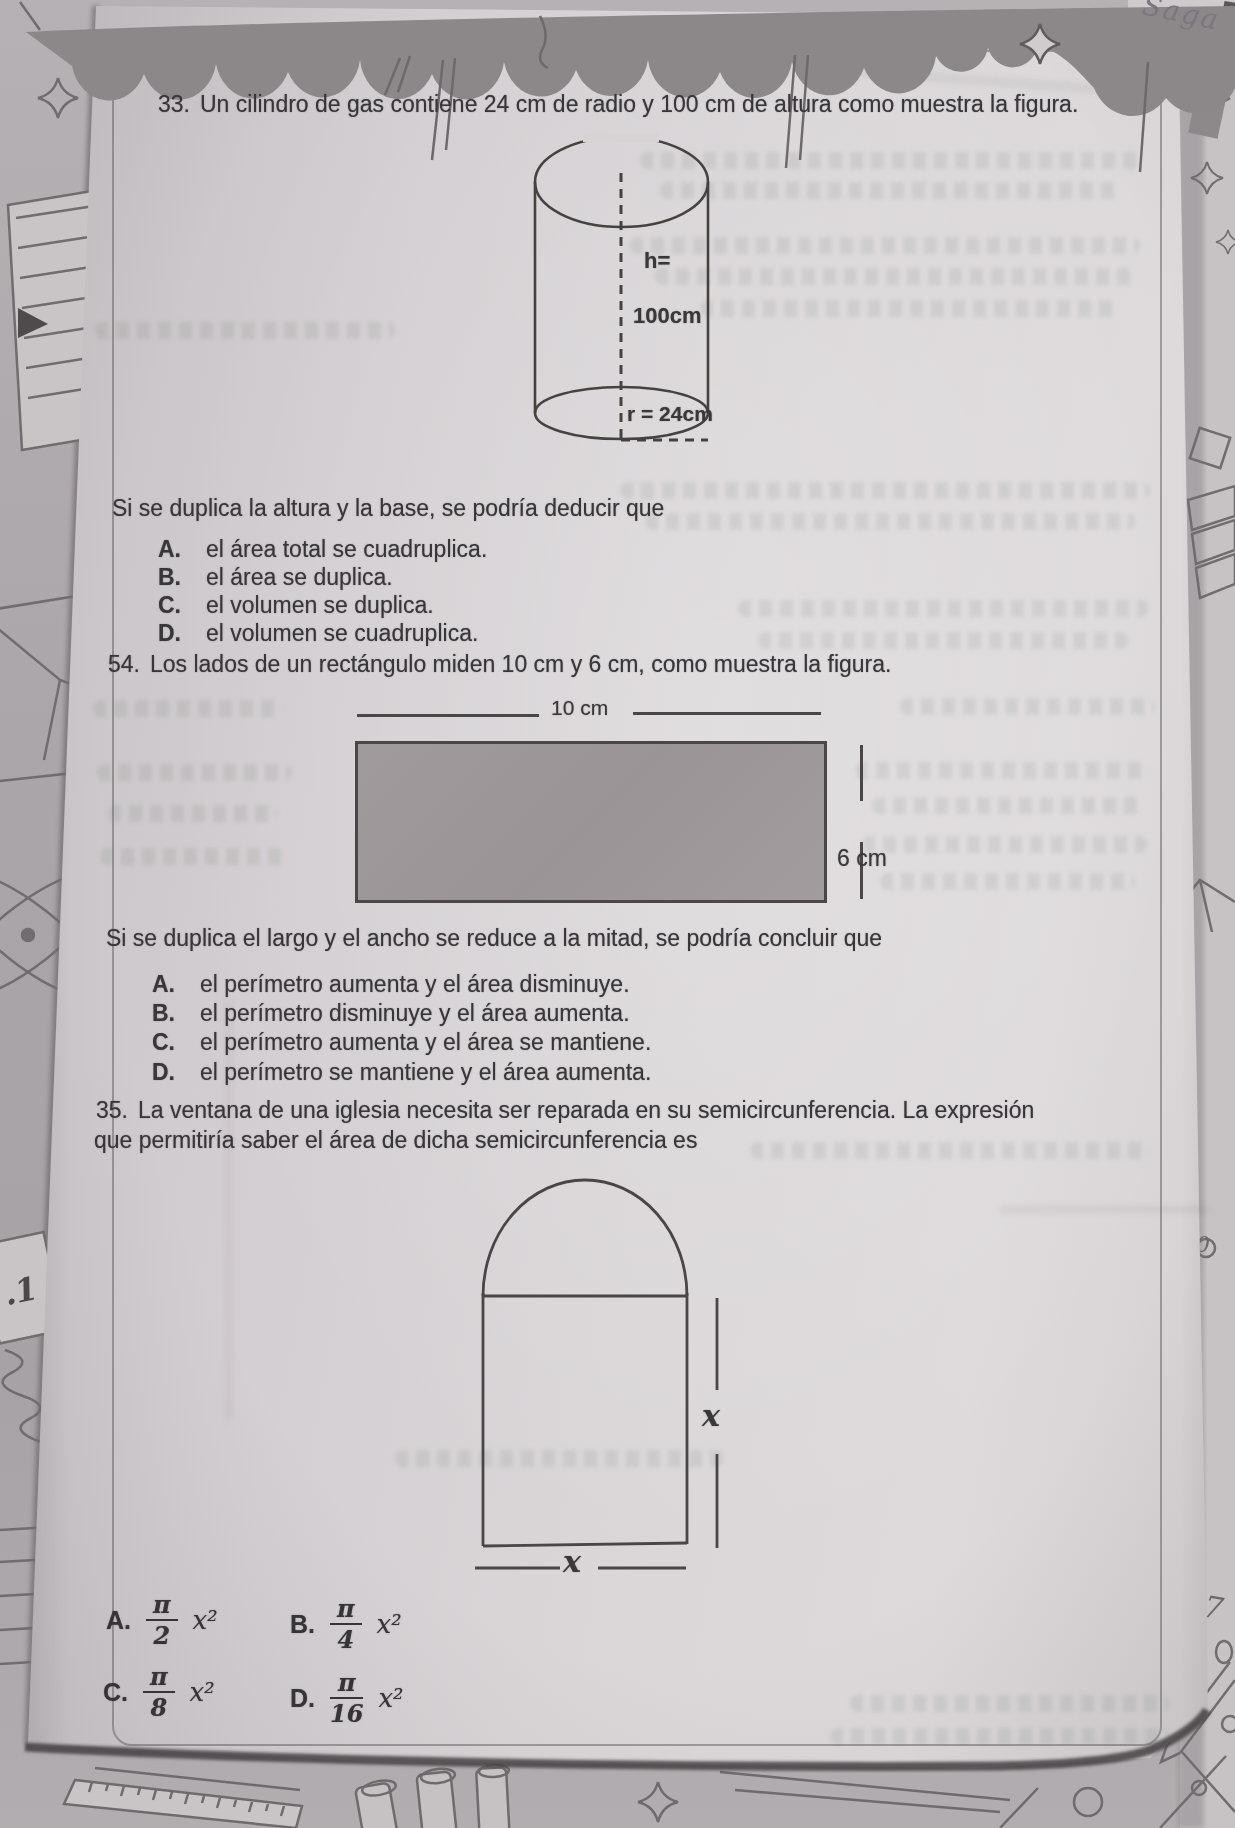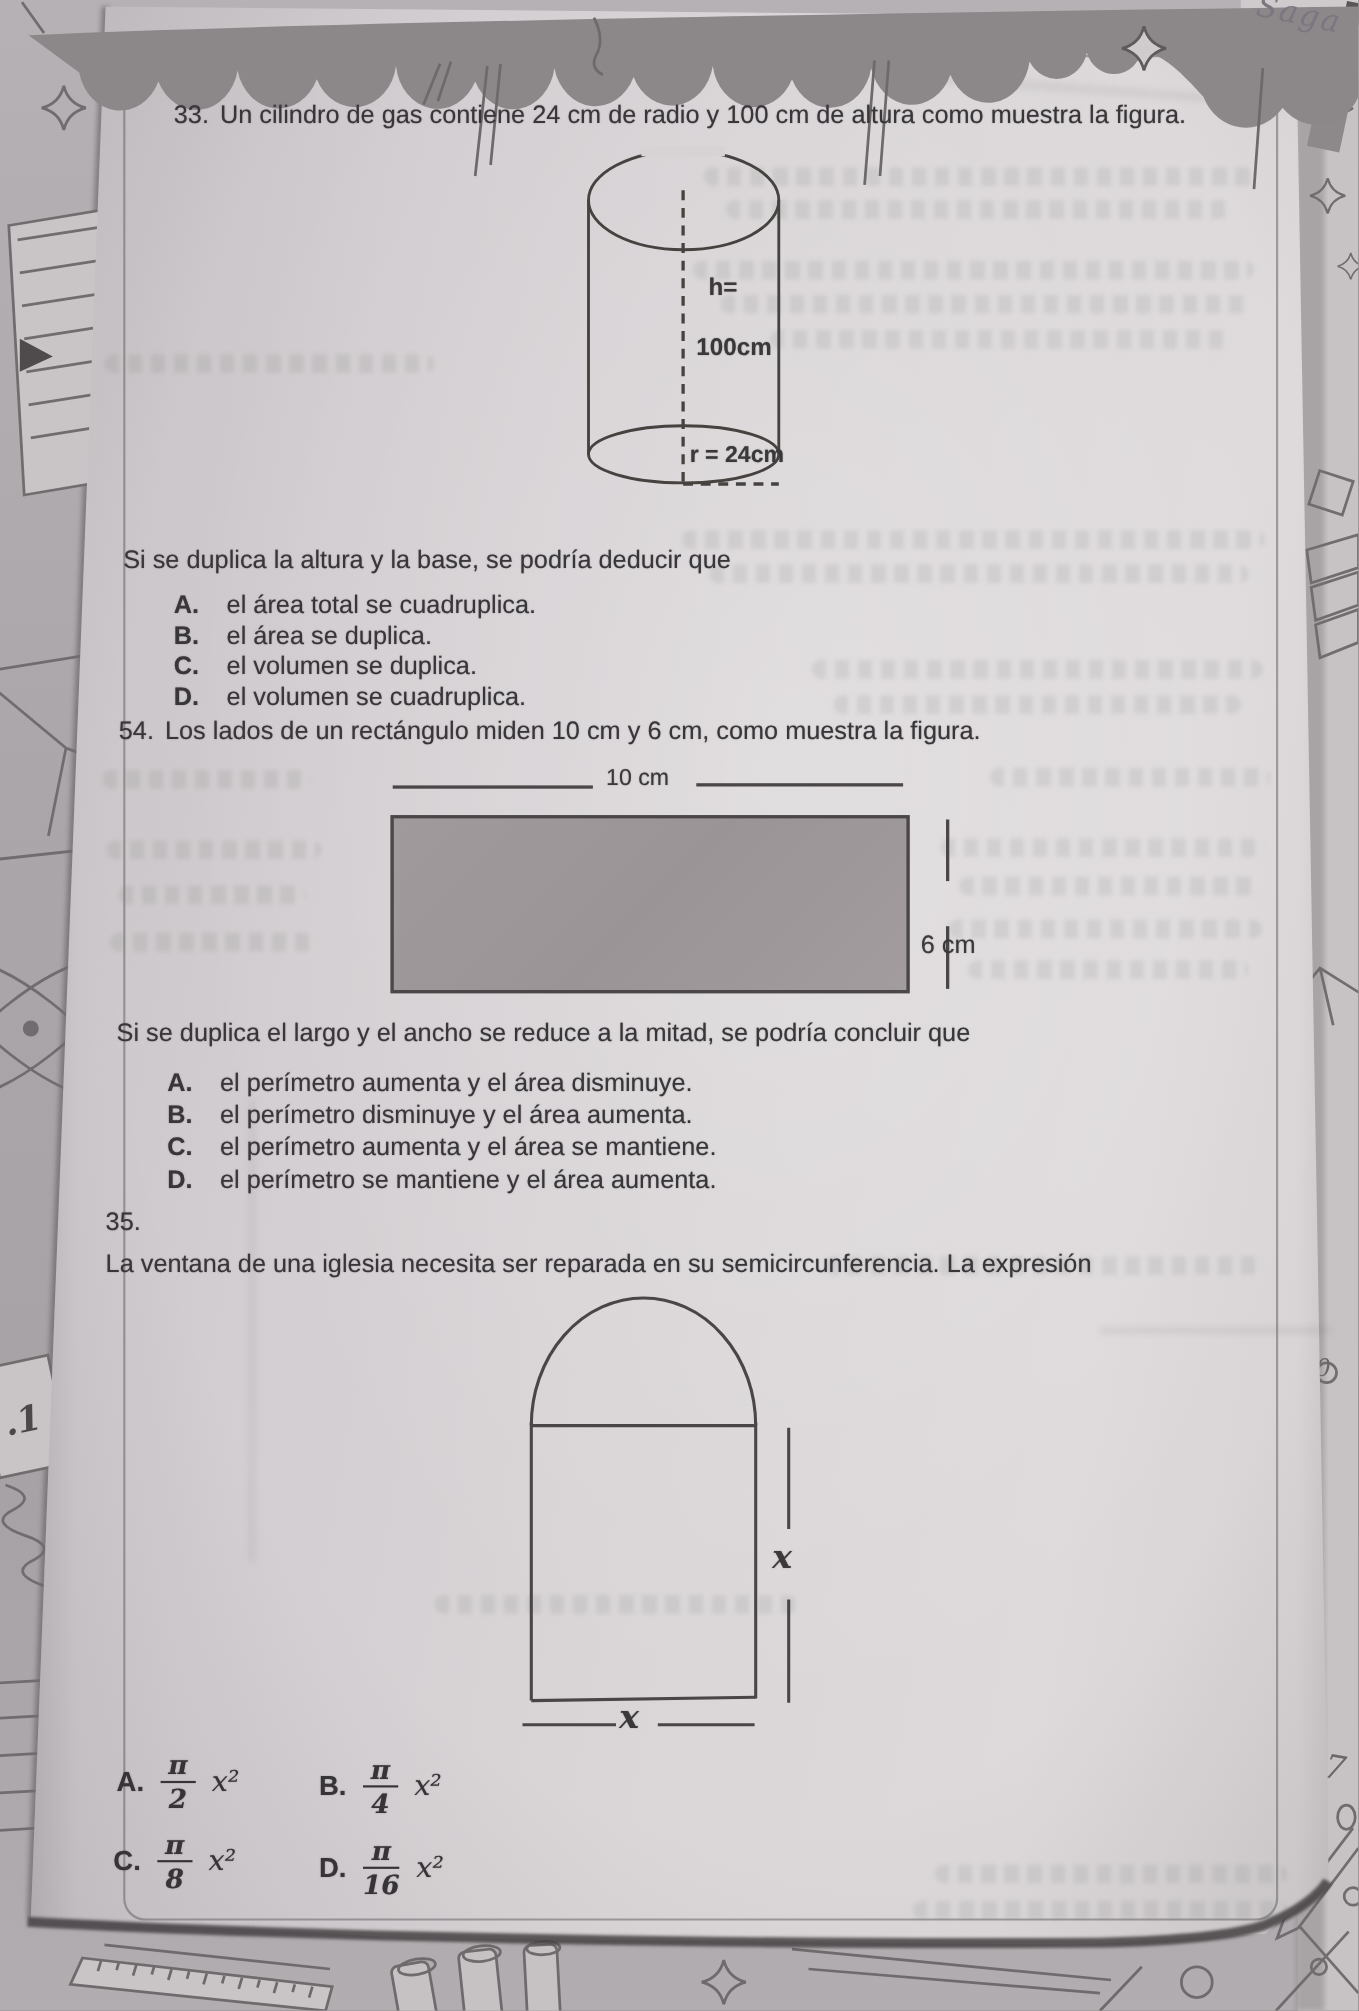--- a/index.html
+++ b/index.html
@@ -255,24 +255,25 @@
   </div>
   <div class="opt" style="left:152px;top:1029px;">
     <span class="letter">C.</span>
     <span>el perímetro aumenta y el área se mantiene.</span>
   </div>
   <div class="opt" style="left:152px;top:1059px;">
     <span class="letter">D.</span>
     <span>el perímetro se mantiene y el área aumenta.</span>
   </div>
 
-  <div class="txt qrow" style="left:96px;top:1096px;flex-direction:column;">
+  <div class="txt qrow" style="left:96px;top:1096px;">
     <span>35.</span>
     <span>La ventana de una iglesia necesita ser reparada en su semicircunferencia. La expresión</span>
   </div>
+  <div class="txt" style="left:94px;top:1126px;">que permitiría saber el área de dicha semicircunferencia es</div>
 
   <svg class="abs" style="left:455px;top:1162px;z-index:4" width="290" height="420" viewBox="0 0 290 420">
     <g stroke="#4a4648" stroke-width="2.8" fill="none">
       <path d="M28,134 A102,116 0 0 1 232,134"></path>
       <line x1="28" y1="134" x2="232" y2="134"></line>
       <line x1="28" y1="131" x2="28" y2="384"></line>
       <line x1="232" y1="131" x2="232" y2="382"></line>
       <line x1="28" y1="384" x2="232" y2="381"></line>
       <line x1="262" y1="136" x2="262" y2="228"></line>
       <line x1="262" y1="292" x2="262" y2="386"></line>

